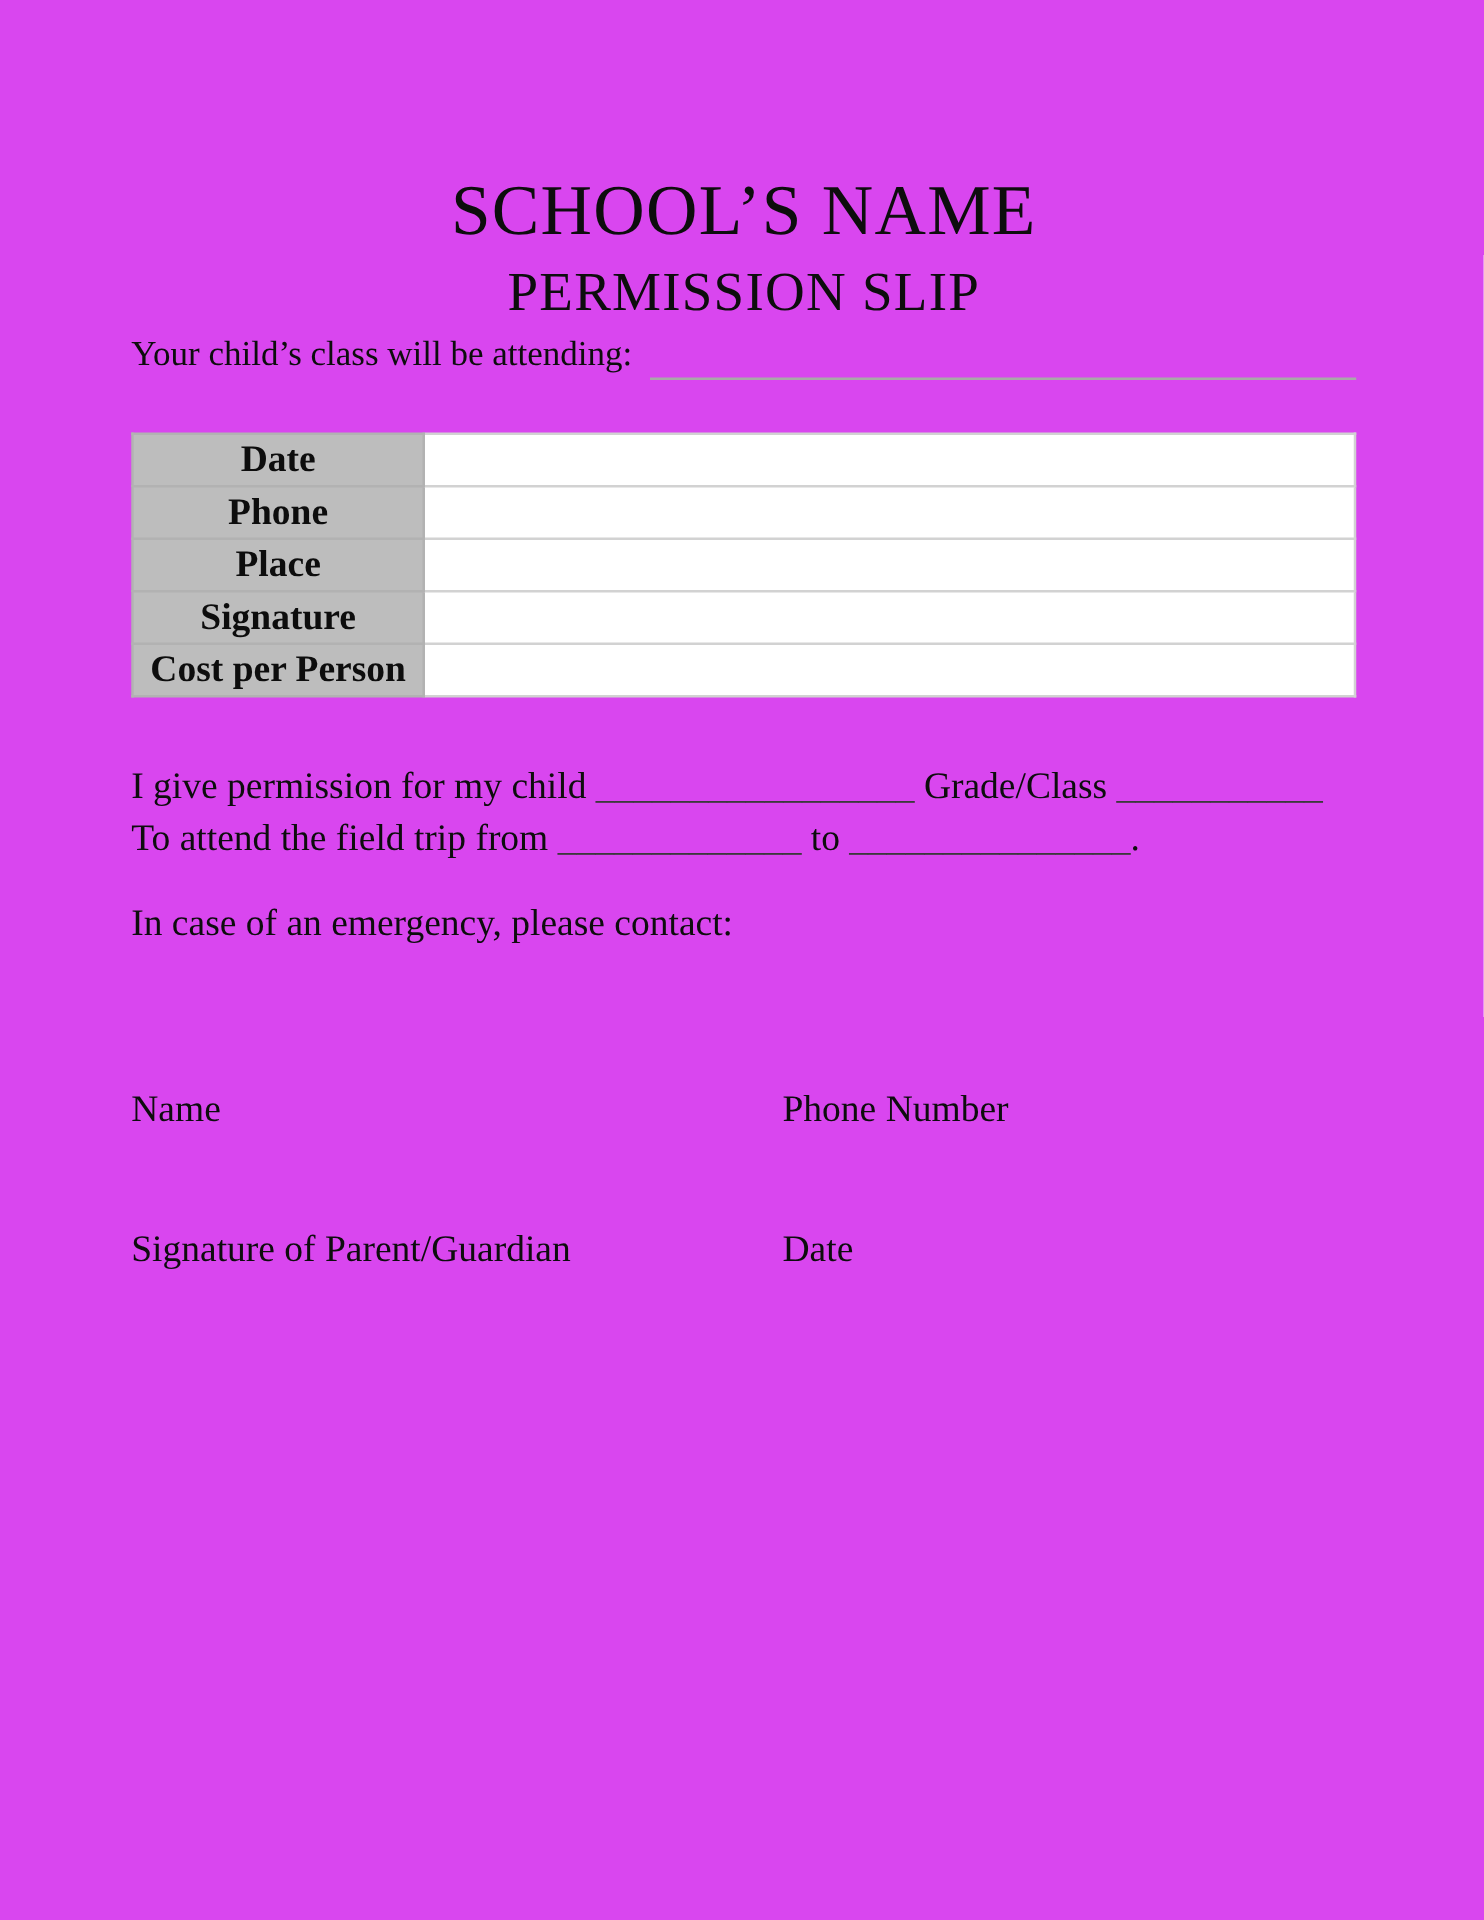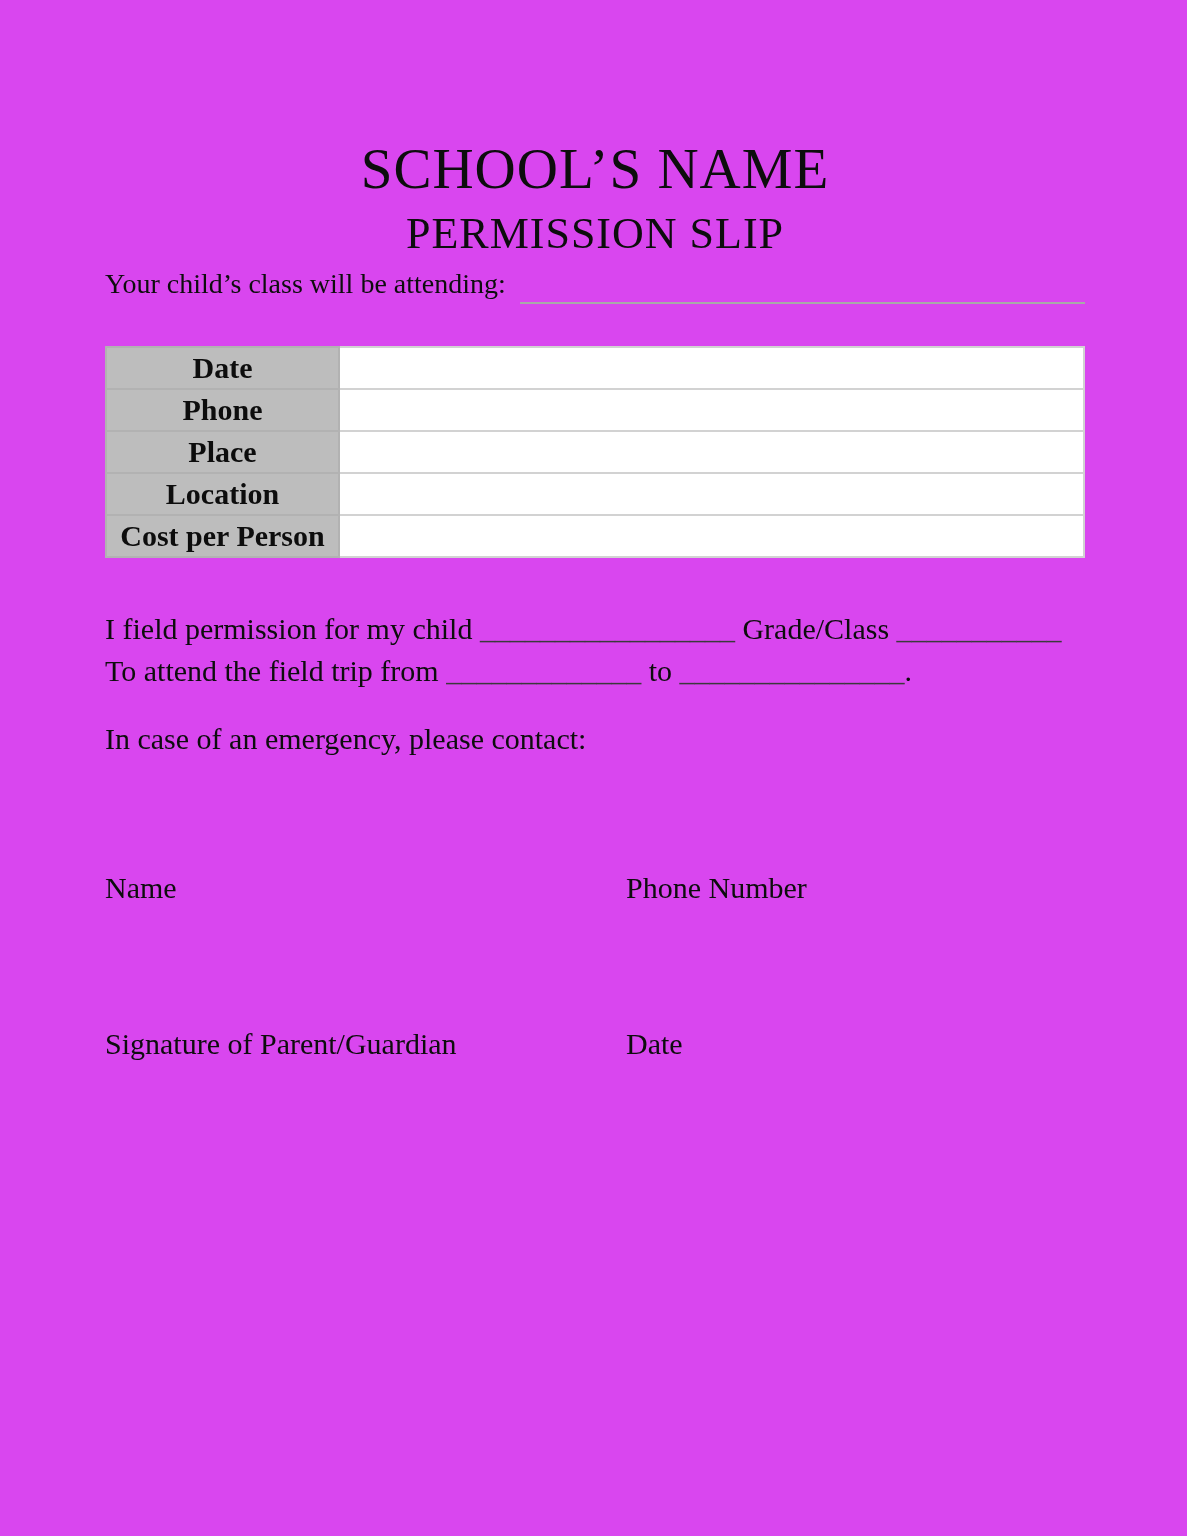--- a/index.html
+++ b/index.html
@@ -80,21 +80,21 @@
   .emergency-line {
     margin-top: 26px;
     font-size: 30px;
     line-height: 42px;
   }
   .sig-row {
     display: flex;
     align-items: flex-start;
   }
   .sig-row.first { margin-top: 100px; }
-  .sig-row.second { margin-top: 108px; align-items: center; }
+  .sig-row.second { margin-top: 64px; align-items: center; }
   .sig-col { display: flex; flex-direction: row; }
   .sig-col.left  { width: 425px; }
   .sig-gap { width: 96px; }
   .sig-col.right { width: 356px; }
   .sig-line {
     border-top: 2px solid #4a4a4a;
     height: 0;
   }
   .sig-label {
     margin-top: 8px;
@@ -125,33 +125,33 @@
         </tr>
         <tr>
           <td class="row-label">Phone</td>
           <td class="row-value"></td>
         </tr>
         <tr>
           <td class="row-label">Place</td>
           <td class="row-value"></td>
         </tr>
         <tr>
-          <td class="row-label">Location</td>
+          <td class="row-label">Signature</td>
           <td class="row-value"></td>
         </tr>
         <tr>
           <td class="row-label">Cost per Person</td>
           <td class="row-value"></td>
         </tr>
       </tbody>
     </table>
 
     <div class="permission-block">
       <div>
-        <span>I field permission for my child</span>
+        <span>I give permission for my child</span>
         <span class="blank">_________________</span>
         <span>Grade/Class</span>
         <span class="blank">___________</span>
       </div>
       <div>
         <span>To attend the field trip from</span>
         <span class="blank">_____________</span>
         <span>to</span>
         <span class="blank">_______________</span><span>.</span>
       </div>

